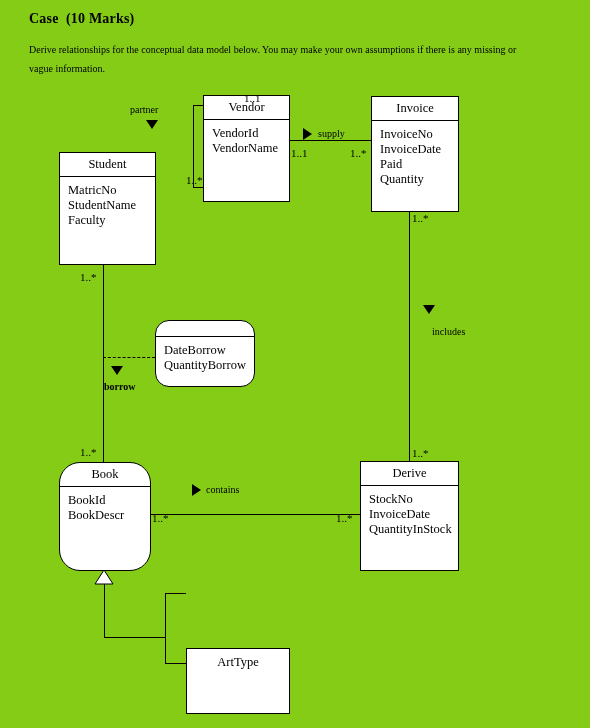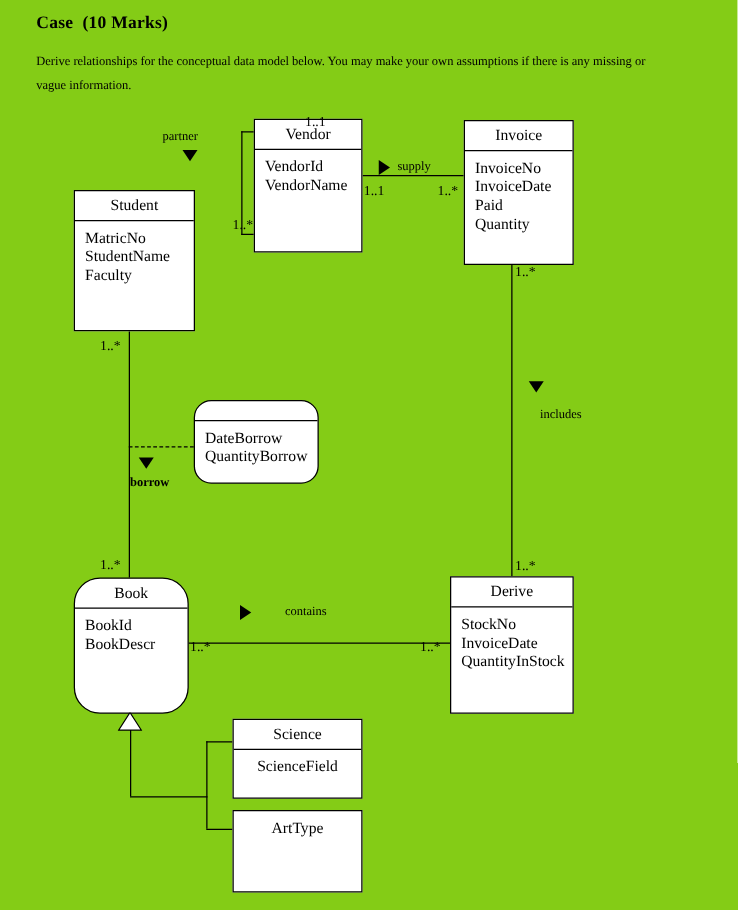--- a/index.html
+++ b/index.html
@@ -141,21 +141,21 @@
 
   <div class="ln v" style="left:103px; top:265px; height:197px;"></div>
   <div class="ln dash-h" style="left:103px; top:357px; width:52px;"></div>
   <div class="tri-down" style="left:111px; top:366px;"></div>
   <div class="rel-label" style="left:104px; top:381px;font-weight:bold;">borrow</div>
   <div class="mult" style="left:80px; top:272px;">1..*</div>
   <div class="mult" style="left:80px; top:447px;">1..*</div>
 
   <div class="ln h" style="left:151px; top:514px; width:209px;"></div>
   <div class="tri-right" style="left:192px; top:484px;"></div>
-  <div class="rel-label" style="left:228px; top:484px;">contains</div>
+  <div class="rel-label" style="left:206px; top:484px;">contains</div>
   <div class="mult" style="left:152px; top:513px;">1..*</div>
   <div class="mult" style="left:336px; top:513px;">1..*</div>
 
   <svg class="gen-tri" style="left:94px; top:570px;" width="20" height="15" viewBox="0 0 20 15">
     <polygon points="10,0 19,14 1,14" fill="#ffffff" stroke="#000000" stroke-width="1"></polygon>
   </svg>
 
   <div class="ln v" style="left:104px; top:583px; height:54px;"></div>
 
   <div class="ln h" style="left:104px; top:637px; width:62px;"></div>
@@ -211,26 +211,20 @@
 
   <div class="uml-class" style="left:360px; top:461px; width:99px; height:110px;">
     <div class="uml-name">Derive</div>
     <div class="uml-attrs">
       <div>StockNo</div>
       <div>InvoiceDate</div>
       <div>QuantityInStock</div>
     </div>
   </div>
 
-  <div class="uml-class" style="left:186px; top:575px; width:104px; height:64px;">
-    <div class="uml-name">Science</div>
-    <div class="uml-attrs centered">
-      <div>ScienceField</div>
-    </div>
-  </div>
 
   <div class="uml-class" style="left:186px; top:648px; width:104px; height:66px;">
     <div class="uml-attrs centered">
       <div>ArtType</div>
     </div>
   </div>
 
 </div>
 
 </body></html>

